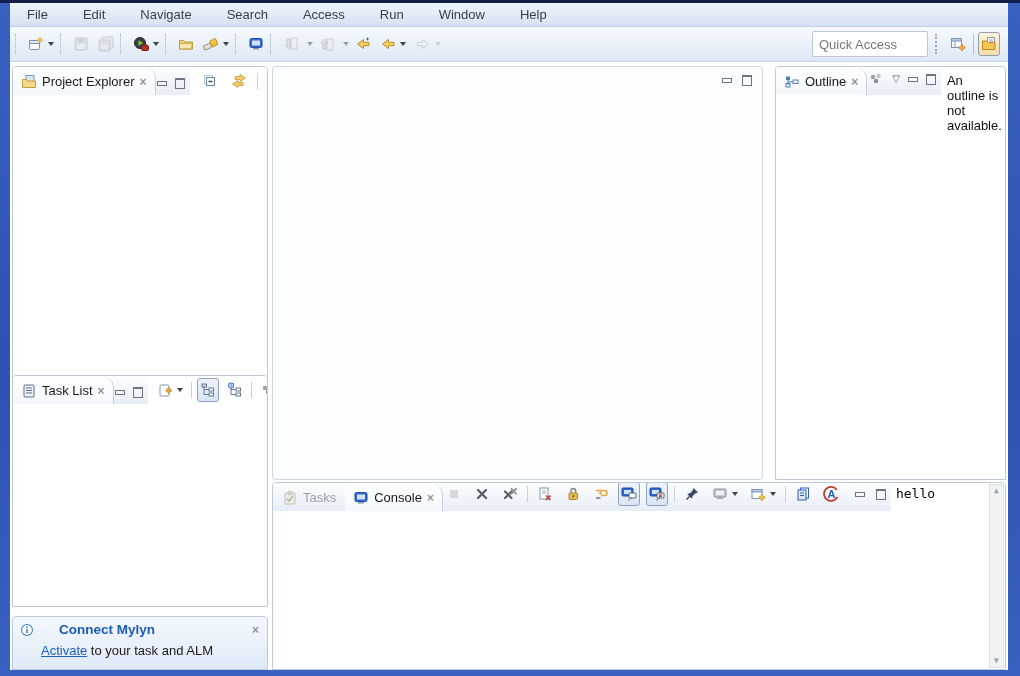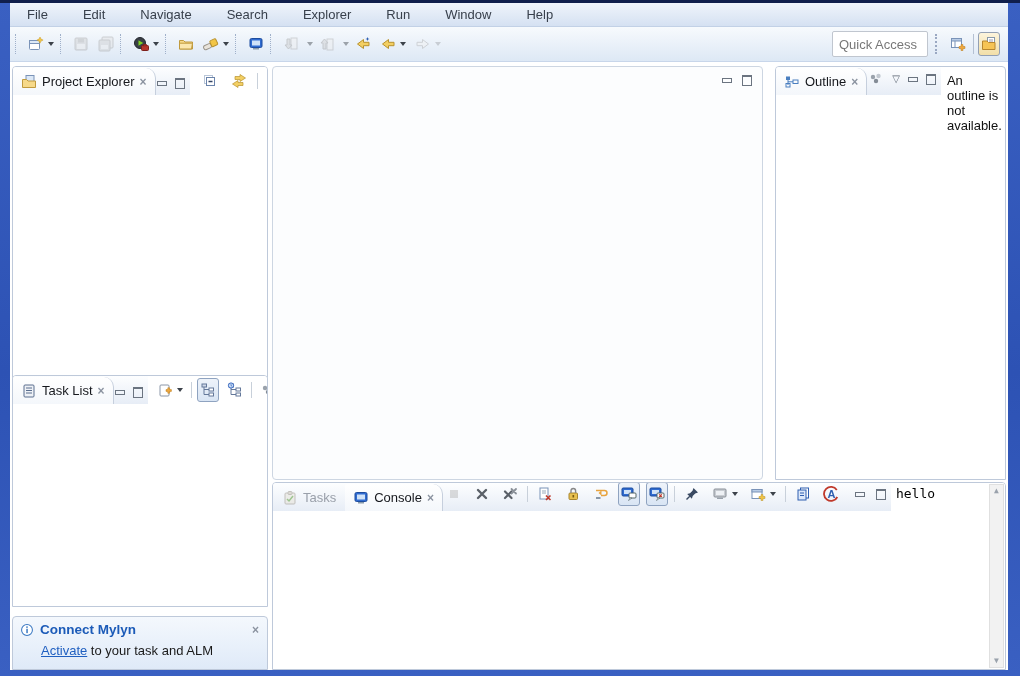--- a/index.html
+++ b/index.html
@@ -32,21 +32,21 @@
   .gsep { width:5px; height:20px; border-left:1px dotted #9fb0ca; margin:0 5px 0 3px; }
   .tbtn { display:flex; align-items:center; gap:2px; padding:3px 2px; border:1px solid transparent; border-radius:3px; cursor:pointer; }
   .tbtn.pressed { border-color:#8fa3c0; background:linear-gradient(#eef3fa,#d9e5f4); }
   .tbtn.pactive { border-color:#93a0b4; background:linear-gradient(#fcf4dc,#f2dfa8); }
   .dis { filter:grayscale(1); opacity:.45; }
   .ic { width:16px; height:16px; display:block; }
   .ic14 { width:14px; height:14px; display:block; }
   .dd { width:0; height:0; border-left:3.5px solid transparent; border-right:3.5px solid transparent; border-top:4px solid #3c424a; margin-left:2px; }
   .ddis { opacity:.45; }
   .quick-access {
-    width:96px; height:24px; border:1px solid #c0c6cf; border-radius:2px;
+    width:116px; height:24px; border:1px solid #c0c6cf; border-radius:2px;
     background:#fff; color:#777; font-size:13px; padding:12px 6px;
     font-family:"Liberation Sans", sans-serif; margin-left:auto;
   }
   .quick-access::placeholder { color:#777; }
   .handle { width:5px; height:20px; border-left:2px dotted #9aa8c2; margin:0 7px; }
   .vline { width:1px; height:20px; background:#b4c0d2; margin:0 4px; }
 
   
   .workbench { position:absolute; top:62px; left:10px; width:998px; height:608px; background:#fff; }
   .panel { position:absolute; background:#fff; border:1px solid #bec9da; border-radius:4px 4px 0 0; overflow:hidden; display:flex; }
@@ -76,21 +76,21 @@
   .tl-find { height:30px; flex:0 0 30px; display:flex; align-items:center; gap:6px; padding:0 8px; background:#fff; }
   .findwrap { position:relative; }
   .find-input { width:88px; height:21px; border:1px solid #aab4c0; border-radius:1px; padding:0 18px 0 5px; font-size:13px; color:#888; font-family:"Liberation Sans", sans-serif; }
   .find-input::placeholder { color:#8a8f98; }
   .findwrap svg { position:absolute; right:3px; top:4px; }
   .tw { width:0; height:0; border-top:3.5px solid transparent; border-bottom:3.5px solid transparent; border-left:4.5px solid #222; }
   .tl-link { color:#1f5fc0; cursor:pointer; }
   .help-circle { width:14px; height:14px; border:1px solid #8a96a8; border-radius:50%; color:#3a6bc6; font-size:10px; font-weight:bold; display:flex; align-items:center; justify-content:center; margin-left:auto; cursor:pointer; }
 
   .mylyn-title { display:flex; align-items:center; gap:6px; padding:5px 8px 0 7px; }
-  .mylyn-title b { color:#1c5bb8; font-size:13.5px; }
+  .mylyn-title b { color:#1c5bb8; font-size:13.5px;margin-left:19px; }
   .mylyn-body { padding:5px 8px 0 28px; color:#1a1a1a; line-height:17px; }
   .mylyn-link { color:#1f5fc0; text-decoration:underline; cursor:pointer; }
 
   .outline-msg { padding:6px 6px; color:#111; }
 
   .ed-btns { position:absolute; top:8px; right:10px; display:flex; gap:9px; }
 
   
   .con-status { height:23px; flex:0 0 23px; display:flex; align-items:center; padding:0 6px; background:#fff; border-bottom:1px solid #98a2ae; color:#111; }
   .con-out { flex:1; position:relative; background:#fff; font-family:"DejaVu Sans Mono", monospace; font-size:13px; padding:3px 20px 3px 5px; color:#000; }
@@ -305,21 +305,21 @@
 </defs>
 </svg>
 
 <div class="titlestrip"></div>
 
 <div class="menubar">
   <span class="menu-item">File</span>
   <span class="menu-item">Edit</span>
   <span class="menu-item">Navigate</span>
   <span class="menu-item">Search</span>
-  <span class="menu-item">Explorer</span>
+  <span class="menu-item">Access</span>
   <span class="menu-item">Run</span>
   <span class="menu-item">Window</span>
   <span class="menu-item">Help</span>
 </div>
 
 <div class="toolbar">
   <span class="gsep"></span>
   <div class="tgroup">
     <div class="tbtn">
         <svg class="ic">

